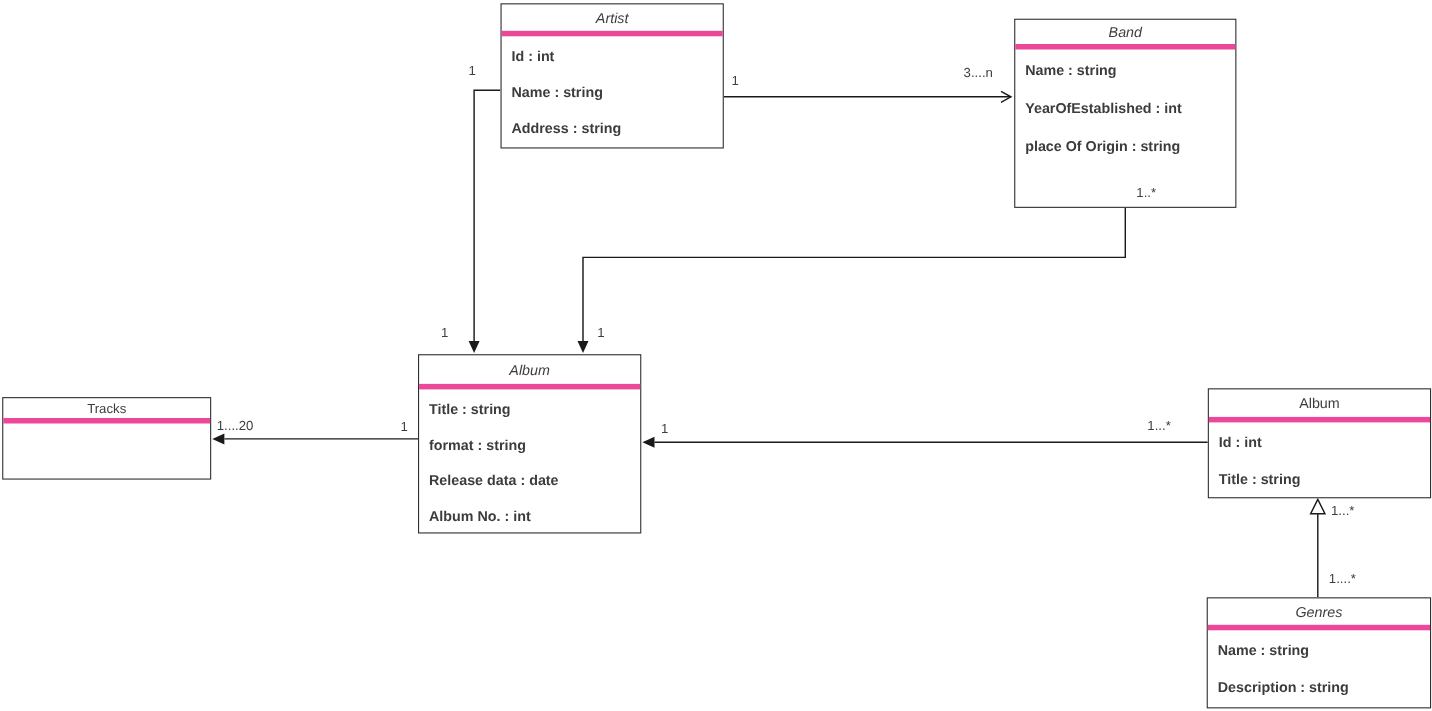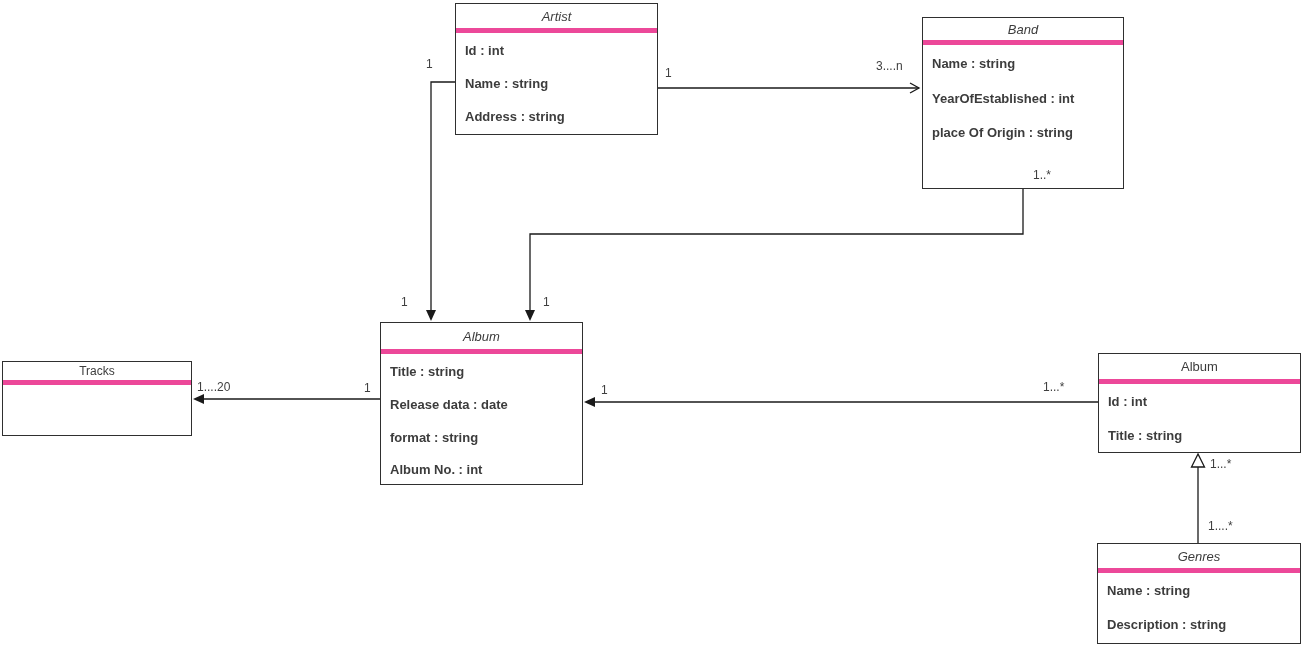--- a/index.html
+++ b/index.html
@@ -99,22 +99,22 @@
       <div class="attr-row" style="height:36px;">Name : string</div>
       <div class="attr-row" style="height:34px;">YearOfEstablished : int</div>
       <div class="attr-row" style="height:34px;">place Of Origin : string</div>
     </div>
   </div>
 
   <div class="entity" style="left:380px; top:322px; width:203px; height:163px;">
     <div class="entity-header italic" style="height:31px;">Album</div>
     <div class="entity-attrs">
       <div class="attr-row" style="height:34px;">Title : string</div>
+      <div class="attr-row" style="height:32px;">format : string</div>
       <div class="attr-row" style="height:33px;">Release data : date</div>
-      <div class="attr-row" style="height:32px;">format : string</div>
       <div class="attr-row" style="height:32px;">Album No. : int</div>
     </div>
   </div>
 
   <div class="entity small" style="left:2px; top:361px; width:190px; height:75px;">
     <div class="entity-header" style="height:23px;">Tracks</div>
   </div>
 
   <div class="entity" style="left:1098px; top:353px; width:203px; height:100px;">
     <div class="entity-header" style="height:30px;">Album</div>

